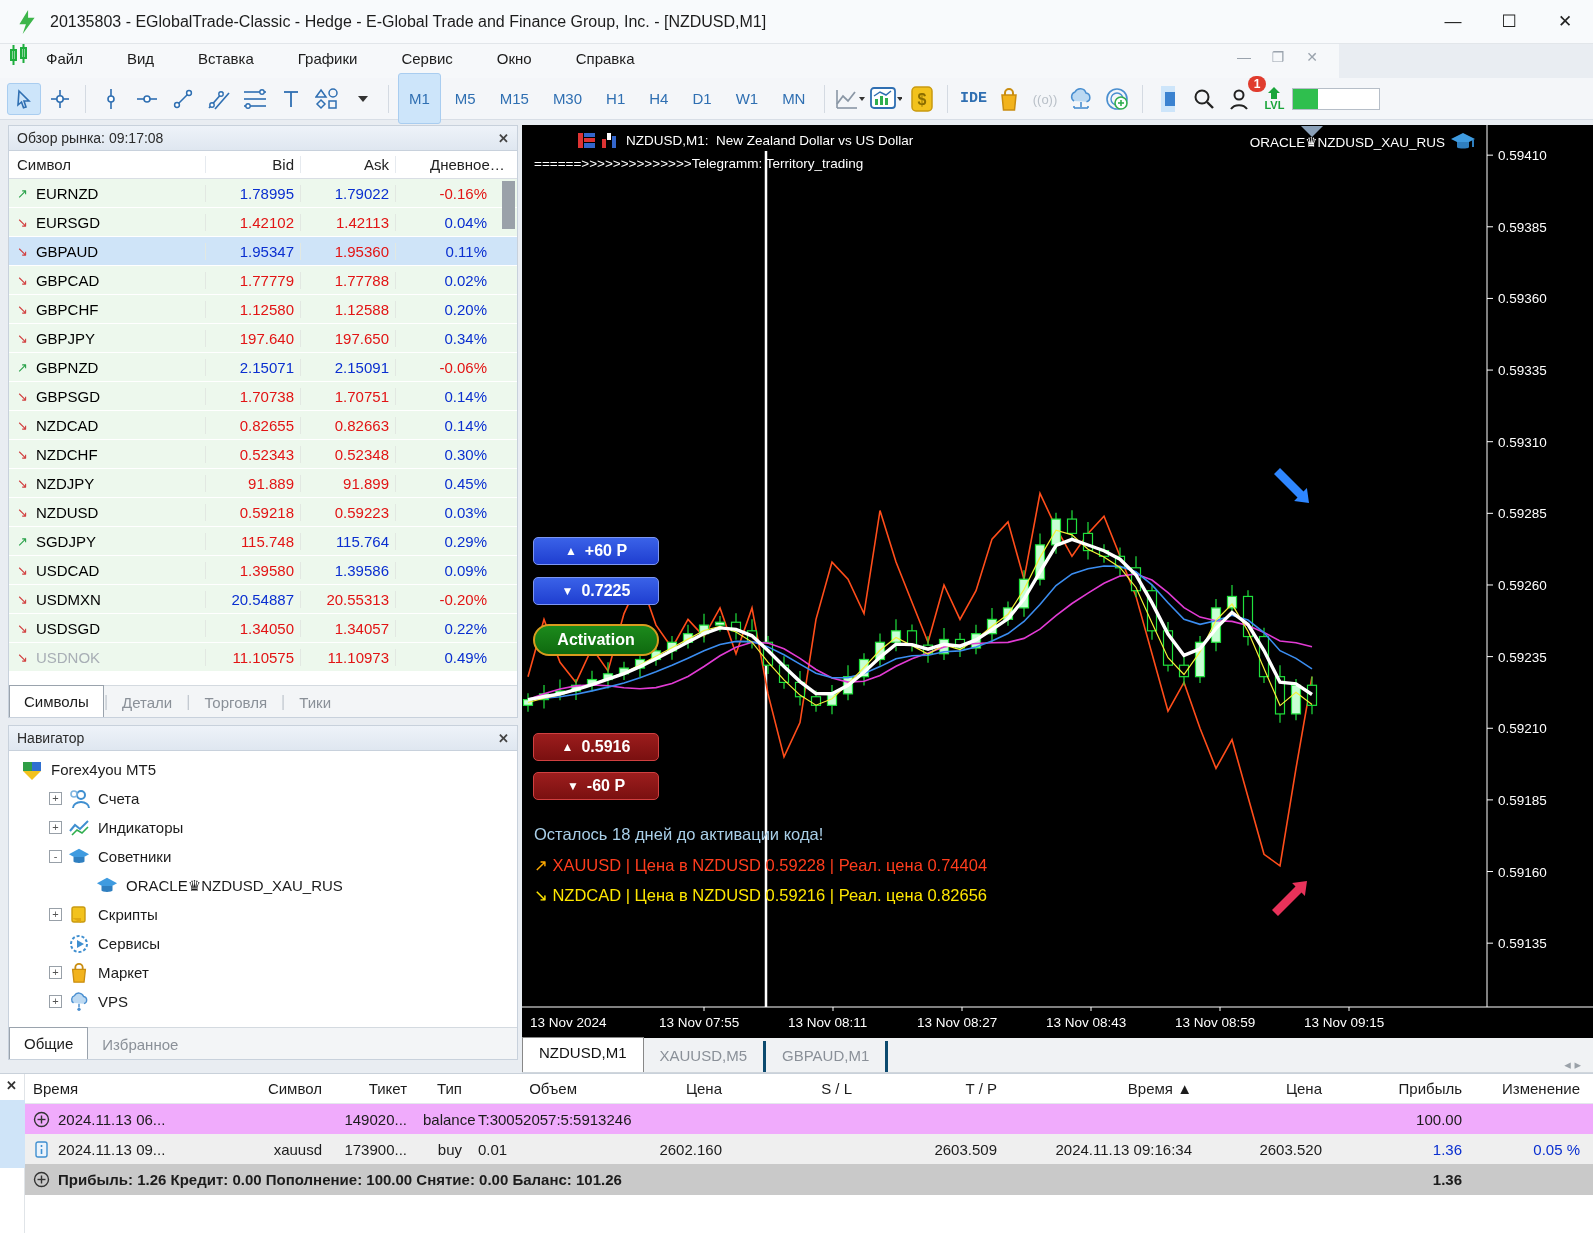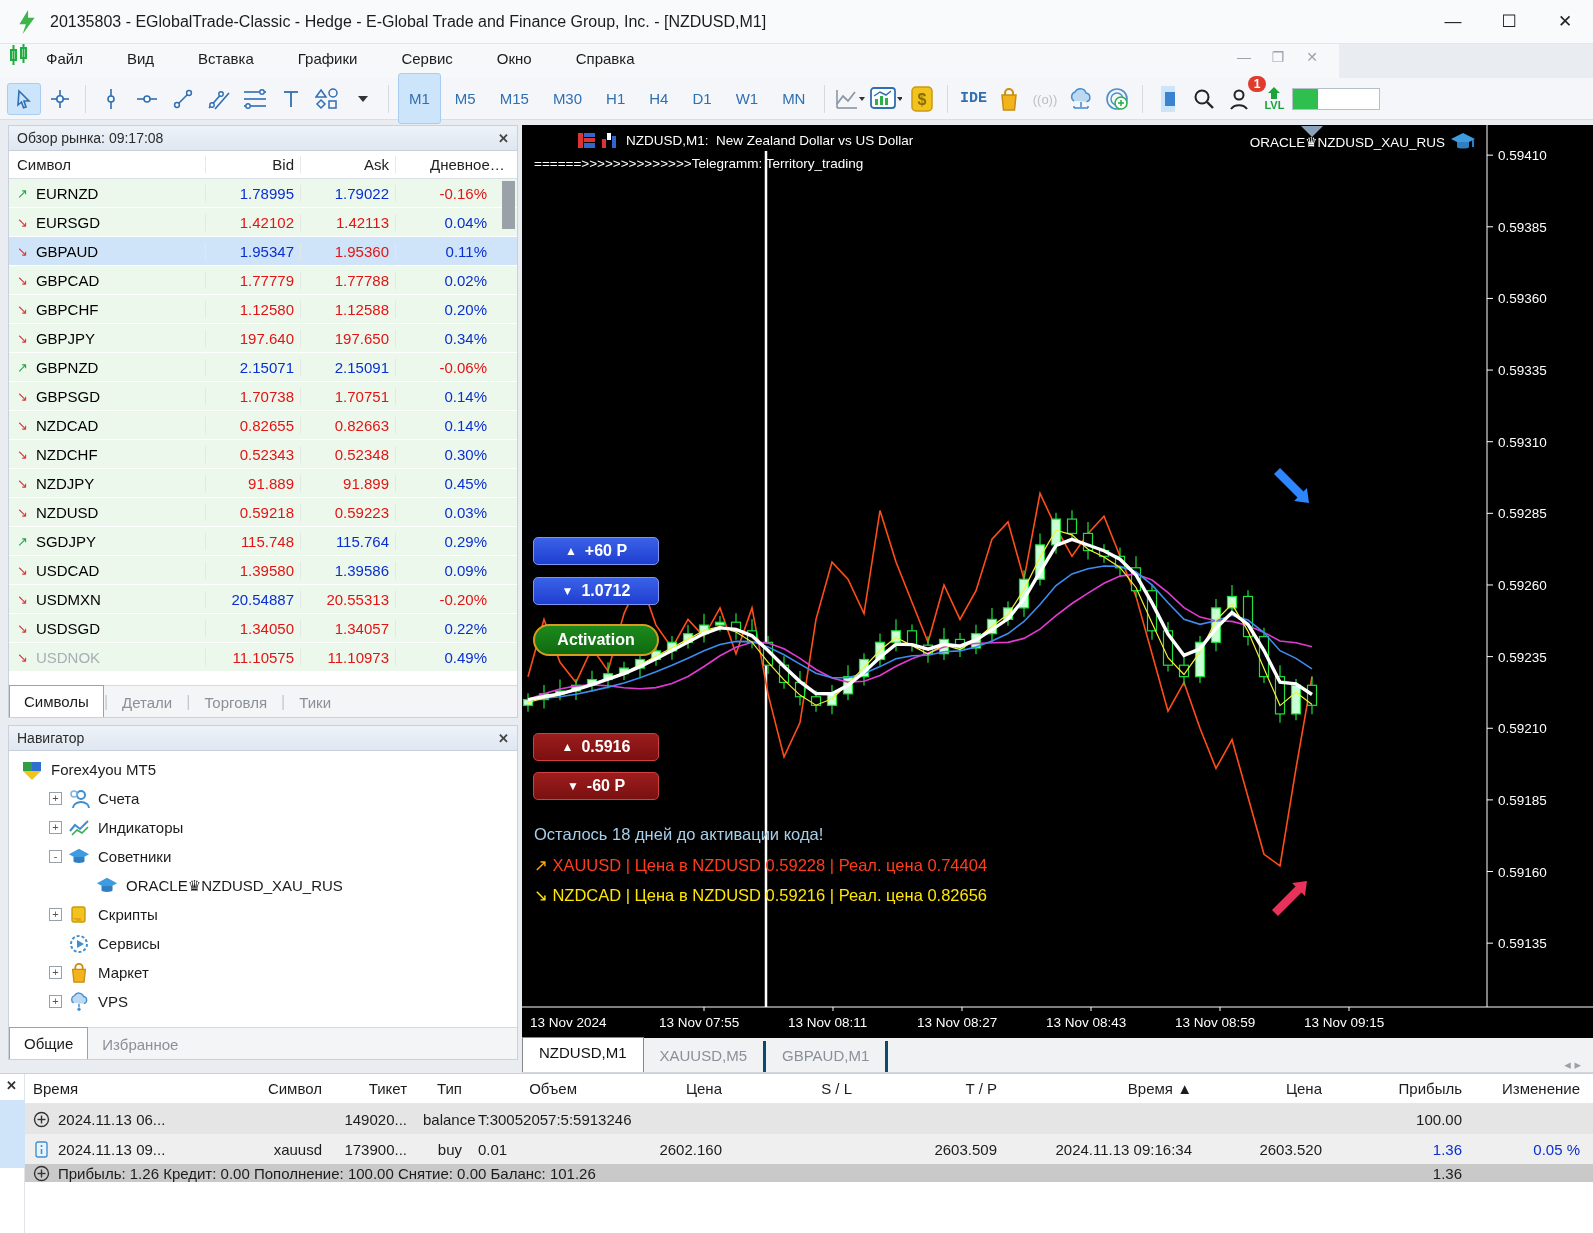--- a/index.html
+++ b/index.html
@@ -102,21 +102,21 @@
     border-top:1px solid #c9d1da; }
   #tb-gutter { position:absolute; left:0; top:0; width:25px; height:160px; background:#fff;
     border-right:1px solid #e0e4e8; }
   #tb-close { position:absolute; left:6px; top:4px; font-size:13px; font-weight:bold; color:#333; }
   #tb-strip { position:absolute; left:0; top:26px; width:25px; height:68px; background:#cfe4f8; }
   #tb-table { position:absolute; left:25px; top:0; width:1568px; font-size:15px; color:#1c1c1c; }
   .tbx-row { display:flex; height:30px; align-items:center; }
   .tbx-head { font-weight:normal; border-bottom:1px solid #e4e8ec; }
   .tbx-cell { padding:0 8px; text-align:right; white-space:nowrap; overflow:visible; }
   .tbx-cell.first { text-align:left; display:flex; align-items:center; gap:8px; }
-  .tbx-summary { background:#c9c9c9; font-weight:normal; height:18px; }
+  .tbx-summary { background:#c9c9c9; font-weight:bold; height:31px; }
   .row-ico { width:17px; height:17px; flex:none; }
 </style>
 </head>
 <body>
 
 <div id="titlebar">
   <svg id="app-logo" viewBox="0 0 24 24">
     <path d="M13 1 L5 14 h6 l-3 9 11-15 h-6 z" fill="#3db54a"></path>
   </svg>
   <span id="title-text">20135803 - EGlobalTrade-Classic - Hedge - E-Global Trade and Finance Group, Inc. - [NZDUSD,M1]</span>
@@ -768,21 +768,21 @@
       <line x1="22" y1="7" x2="22" y2="14" stroke="#2f7fc0" stroke-width="2"></line>
     </svg>
   </div>
   <div id="chart-buttons">
       <div class="chart-btn btn-blue" style="top: 412px;">
         <span style="font-size: 12px;">▲</span>
         <span>+60 P</span>
       </div>
       <div class="chart-btn btn-blue" style="top: 452px;">
         <span style="font-size: 12px;">▼</span>
-        <span>1.0712</span>
+        <span>0.7225</span>
       </div>
       <div class="chart-btn btn-green" style="top: 499px; border-radius: 16px;">
         <span>Activation</span>
       </div>
       <div class="chart-btn btn-red" style="top: 608px;">
         <span style="font-size: 12px;">▲</span>
         <span>0.5916</span>
       </div>
       <div class="chart-btn btn-red" style="top: 647px;">
         <span style="font-size: 12px;">▼</span>
@@ -816,21 +816,21 @@
         <div class="tbx-cell" style="width: 55px;">Тип</div>
         <div class="tbx-cell" style="width: 115px;">Объем</div>
         <div class="tbx-cell" style="width: 145px;">Цена</div>
         <div class="tbx-cell" style="width: 130px;">S / L</div>
         <div class="tbx-cell" style="width: 145px;">T / P</div>
         <div class="tbx-cell" style="width: 195px;">Время  ▲</div>
         <div class="tbx-cell" style="width: 130px;">Цена</div>
         <div class="tbx-cell" style="width: 140px;">Прибыль</div>
         <div class="tbx-cell" style="width: 118px;">Изменение</div>
       </div>
-      <div class="tbx-row" style="background: #e5e5e5;">
+      <div class="tbx-row" style="background: #f0abfc;">
         <div class="tbx-cell first" style="width: 200px;">
           <span class="row-ico"><svg viewBox="0 0 17 17" width="17" height="17">
               <circle cx="8.5" cy="8.5" r="7" fill="none" stroke="#333" stroke-width="1.4"></circle>
               <line x1="8.5" y1="4.5" x2="8.5" y2="12.5" stroke="#333" stroke-width="1.4"></line>
               <line x1="4.5" y1="8.5" x2="12.5" y2="8.5" stroke="#333" stroke-width="1.4"></line>
             </svg></span>
           <span>2024.11.13 06...</span>
         </div>
         <div class="tbx-cell" style="width: 105px;"></div>
         <div class="tbx-cell" style="width: 85px;">149020...</div>

